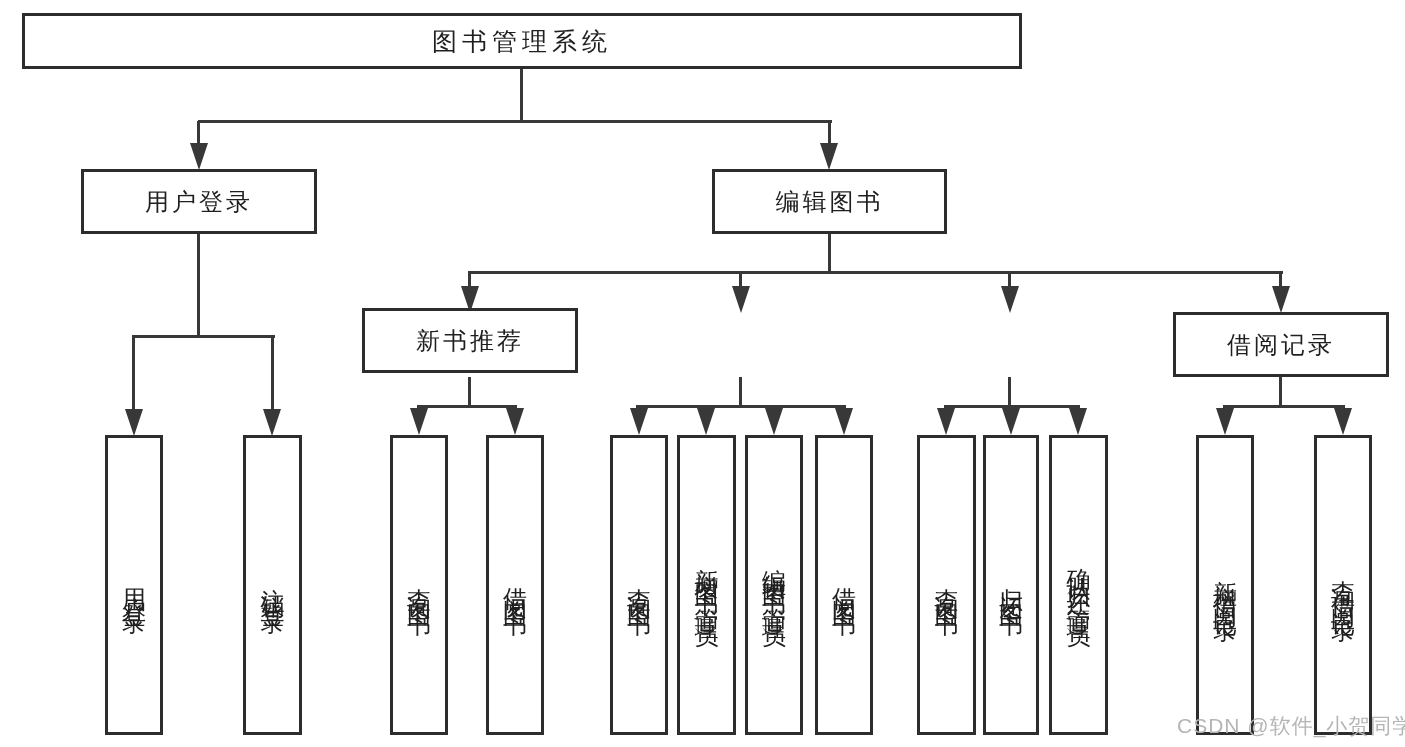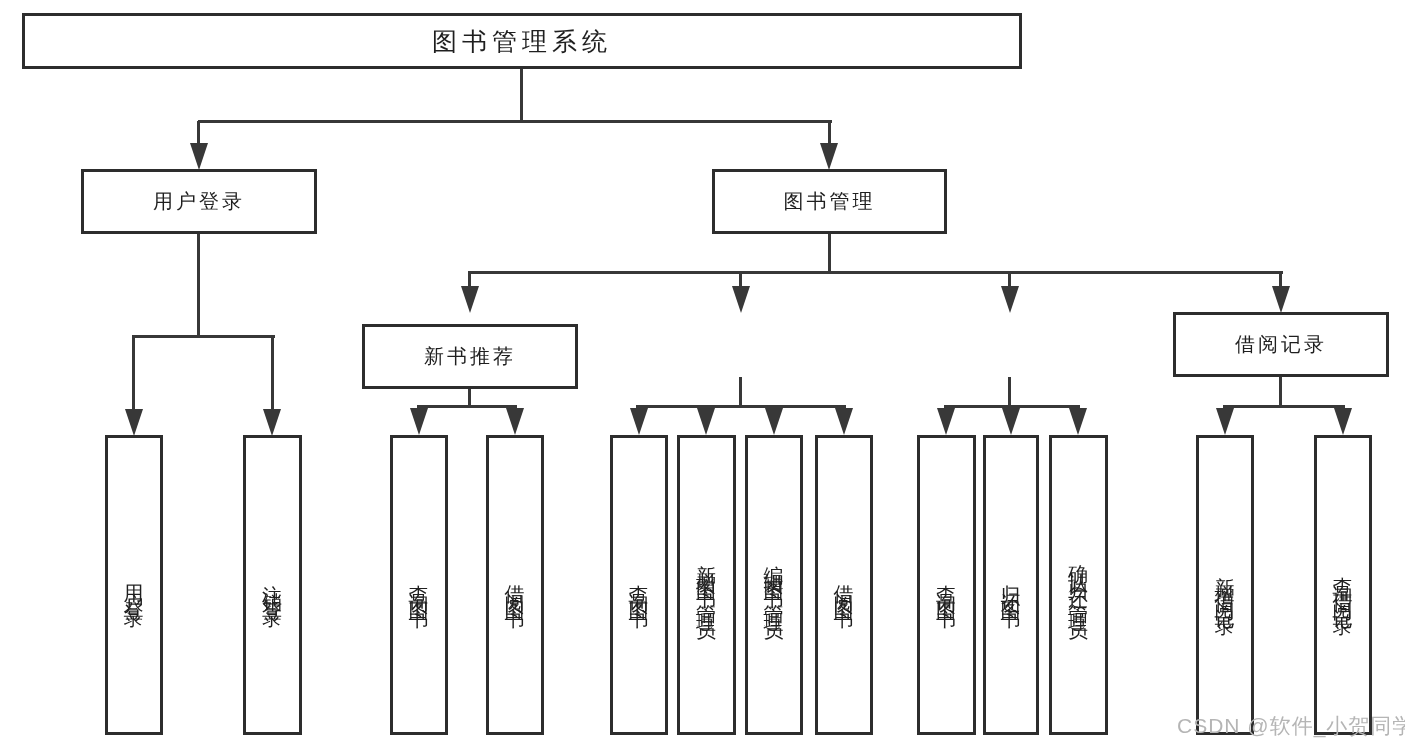--- a/index.html
+++ b/index.html
@@ -1,21 +1,21 @@
 <!DOCTYPE html>
 <html><head>
 <meta charset="utf-8">
 <style>
   html,body{margin:0;padding:0;background:#fff;}
   body{width:1405px;height:747px;position:relative;overflow:hidden;
        font-family:"Liberation Sans",sans-serif;}
   .canvas{position:absolute;left:0;top:0;width:1405px;height:539px;background:#fff;padding-left:16px;}
   .box{position:absolute;background:#fff;border:3px solid #2d2d2d;box-sizing:border-box;
        display:flex;align-items:center;justify-content:center;z-index:2;}
-  .box .lbl{font-size:20px;color:#1f1f1f;letter-spacing:3px;white-space:nowrap;}
+  .box .lbl{font-size:24px;color:#1f1f1f;letter-spacing:3px;white-space:nowrap;}
   .box.root .lbl{font-size:25px;letter-spacing:5px;}
   .box.v .lbl{writing-mode:vertical-rl;text-orientation:mixed;letter-spacing:8px;
               line-height:1;white-space:nowrap;}
   .hline{position:absolute;height:3px;background:#383838;z-index:1;}
   .vline{position:absolute;width:3px;background:#383838;z-index:1;}
   .tri{position:absolute;width:0;height:0;border-left:9px solid transparent;
        border-right:9px solid transparent;border-top:27px solid #383838;z-index:1;}
   .watermark{position:absolute;left:1177px;top:712px;font-size:21px;letter-spacing:1px;
        color:#b5b5b5;z-index:6;white-space:nowrap;}
 </style>
@@ -32,42 +32,42 @@
   <div class="hline" style="left:198px;top:120px;width:634px"></div>
   <div class="vline" style="left:197px;top:121px;height:25px"></div>
   <div class="tri" style="left:190px;top:143px"></div>
   <div class="vline" style="left:828px;top:121px;height:25px"></div>
   <div class="tri" style="left:820px;top:143px"></div>
 
   <div class="box" style="left:81px;top:169px;width:236px;height:65px">
     <span class="lbl">用户登录</span>
   </div>
   <div class="box" style="left:712px;top:169px;width:235px;height:65px">
-    <span class="lbl">图书管理</span>
+    <span class="lbl">编辑图书</span>
   </div>
 
   <div class="vline" style="left:197px;top:234px;height:104px"></div>
   <div class="hline" style="left:132px;top:335px;width:143px"></div>
   <div class="vline" style="left:132px;top:337px;height:74px"></div>
   <div class="tri" style="left:125px;top:409px"></div>
   <div class="vline" style="left:271px;top:337px;height:74px"></div>
   <div class="tri" style="left:263px;top:409px"></div>
 
   <div class="vline" style="left:828px;top:234px;height:39px"></div>
   <div class="hline" style="left:468px;top:271px;width:815px"></div>
   <div class="vline" style="left:468px;top:273px;height:15px"></div>
   <div class="tri" style="left:461px;top:286px"></div>
   <div class="vline" style="left:739px;top:273px;height:15px"></div>
   <div class="tri" style="left:732px;top:286px"></div>
   <div class="vline" style="left:1008px;top:273px;height:15px"></div>
   <div class="tri" style="left:1001px;top:286px"></div>
   <div class="vline" style="left:1279px;top:273px;height:15px"></div>
   <div class="tri" style="left:1272px;top:286px"></div>
 
-  <div class="box" style="left:362px;top:324px;width:216px;height:65px">
+  <div class="box" style="left:362px;top:308px;width:216px;height:65px">
     <span class="lbl">新书推荐</span>
   </div>
   <div class="box" style="left:1173px;top:312px;width:216px;height:65px">
     <span class="lbl">借阅记录</span>
   </div>
 
   <div class="vline" style="left:468px;top:377px;height:30px"></div>
   <div class="hline" style="left:417px;top:405px;width:100px"></div>
   <div class="tri" style="left:410px;top:408px"></div>
   <div class="tri" style="left:506px;top:408px"></div>

